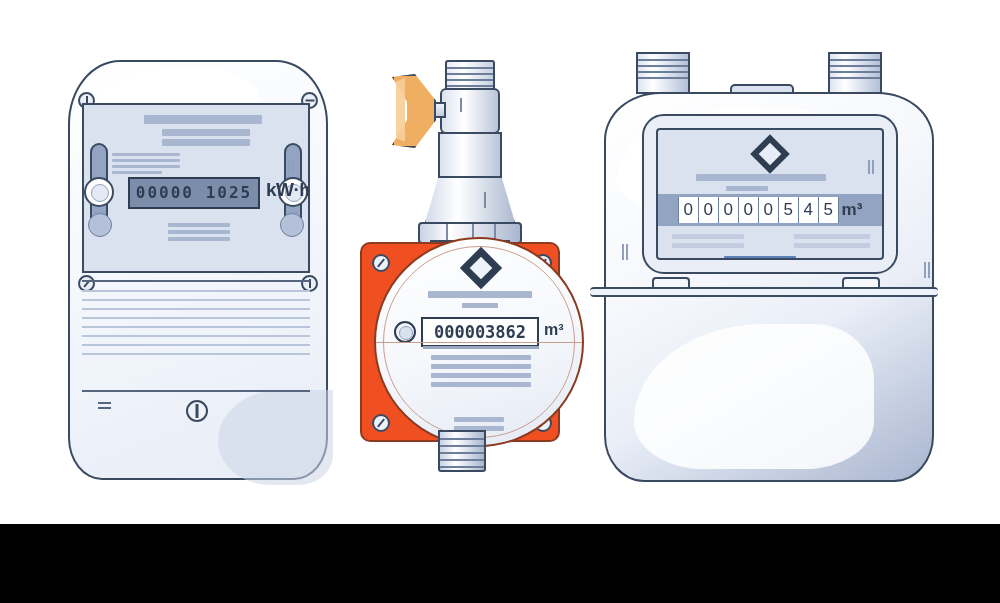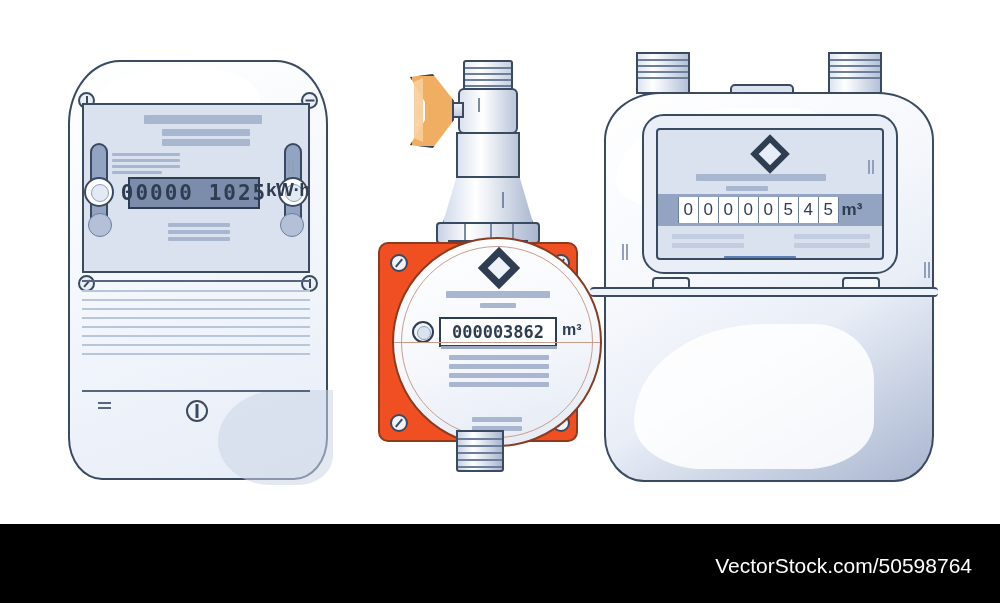--- a/index.html
+++ b/index.html
@@ -67,21 +67,21 @@
   .e-knob2.left{left:4px;}
   .e-knob2.right{right:4px;}
   .e-lcd{
     position:absolute;left:44px;top:72px;width:132px;height:32px;
     background:#7b8dab;border:2px solid #2f3d52;box-sizing:border-box;
     display:flex;align-items:center;justify-content:center;
     letter-spacing:2px;
   }
   .e-lcd span{
     font-family:"DejaVu Sans Mono", monospace;
-    font-size:21px;font-weight:bold;color:#2f3d52;line-height:1;
+    font-size:16px;font-weight:bold;color:#2f3d52;line-height:1;
     white-space:pre;
   }
   .e-unit{
     position:absolute;left:182px;top:74px;
     font-size:19px;font-weight:bold;color:#2f3d52;letter-spacing:-.5px;
   }
   .e-ventwrap{position:absolute;left:14px;top:222px;width:228px;height:90px;}
   .e-vent{position:absolute;left:0;width:228px;height:2px;background:#b9c5da;}
   .e-divider{position:absolute;left:14px;width:228px;height:2px;background:#56667f;}
   .e-screw{
@@ -98,21 +98,21 @@
     position:absolute;left:118px;top:340px;width:22px;height:22px;border-radius:50%;
     background:#eef2f9;border:2px solid #3a4a60;box-sizing:border-box;
   }
   .e-bigscrew i{position:absolute;left:50%;top:2px;width:3px;height:14px;background:#3a4a60;transform:translateX(-50%);}
   .e-minus{position:absolute;left:30px;top:342px;width:13px;height:2px;background:#56667f;}
   .e-minus2{position:absolute;left:30px;top:347px;width:13px;height:2px;background:#56667f;}
   .e-tick{position:absolute;right:18px;top:55px;width:2px;height:14px;background:#8fa0bd;}
   .e-tick2{position:absolute;right:14px;top:55px;width:2px;height:14px;background:#8fa0bd;}
 
   
-  #water{left:370px;top:52px;width:240px;height:430px;text-decoration:underline;}
+  #water{left:352px;top:52px;width:240px;height:430px;text-decoration:underline;}
   .w-nut-top{
     position:absolute;left:93px;top:8px;width:50px;height:30px;
     background:linear-gradient(90deg,#e7ecf5 0%,#ffffff 35%,#c6d0e2 100%);
     border:2px solid #3a4a60;box-sizing:border-box;border-radius:3px 3px 0 0;
   }
   .thread{position:absolute;left:0;width:100%;height:2px;background:#6d7e9b;}
   .w-valvebody{
     position:absolute;left:88px;top:36px;width:60px;height:46px;
     background:linear-gradient(90deg,#dbe2ef 0%,#ffffff 40%,#b9c5da 100%);
     border:2px solid #3a4a60;box-sizing:border-box;border-radius:6px;
@@ -492,14 +492,13 @@
         <div class="g-tick b"></div>
       </div>
     </div>
 
     <div class="g-sidetick r"></div>
     <div class="g-sidetick r2"></div>
   </div>
 </div>
 
 <div class="footer">
-  <div class="url">VectorStock.com/50598764</div>
 </div>
 
 </body></html>

